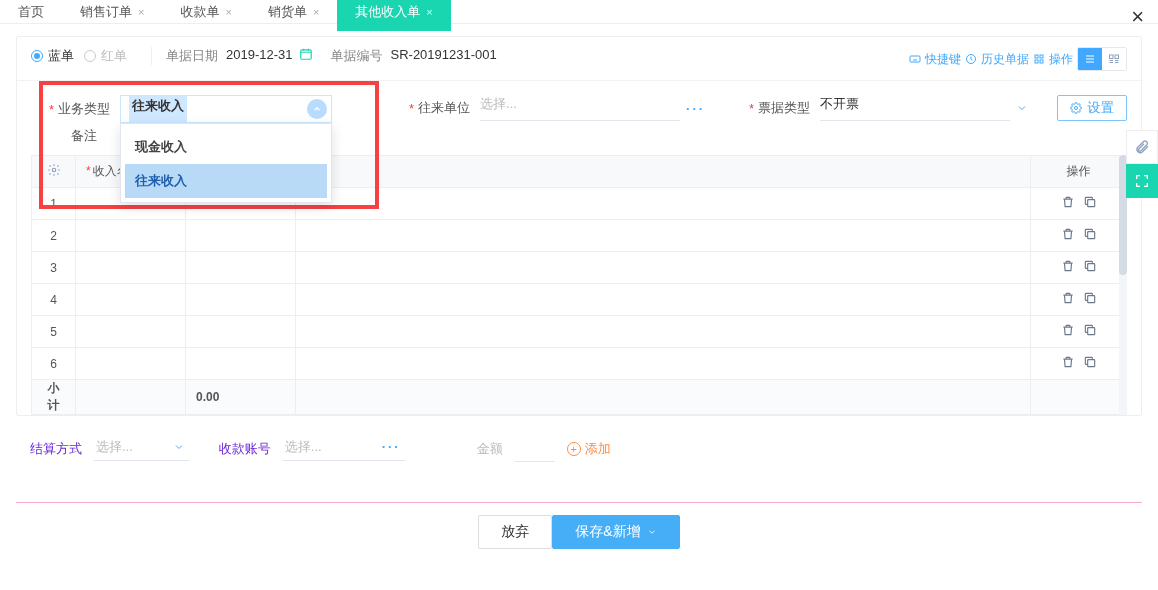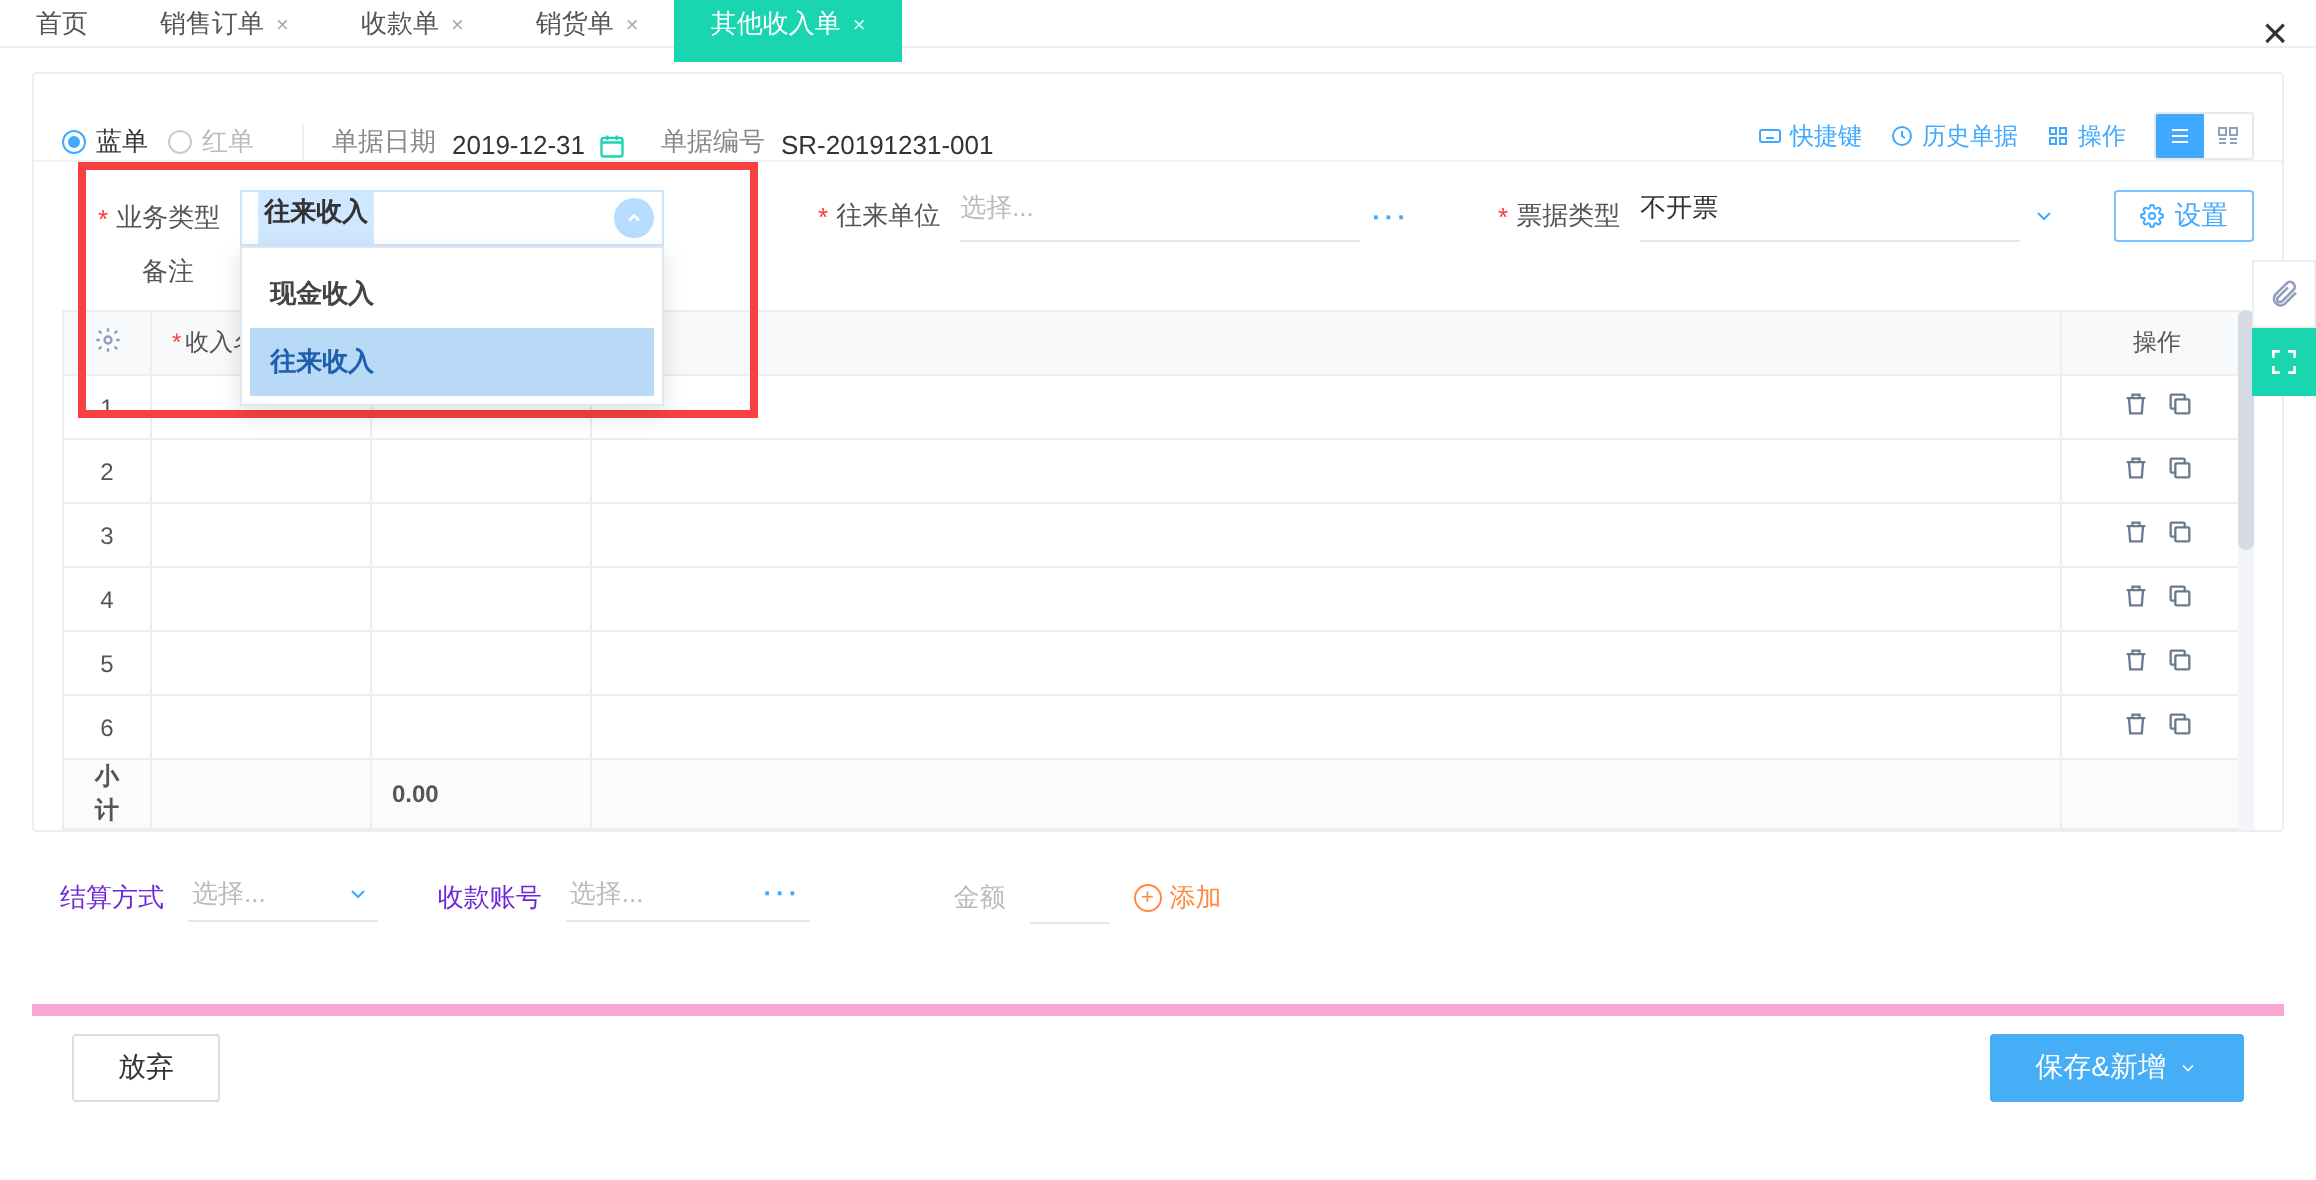--- a/index.html
+++ b/index.html
@@ -4,31 +4,31 @@
 <style>
   * { box-sizing: border-box; }
   body { margin:0; font-family: -apple-system,"PingFang SC","Microsoft YaHei",sans-serif; font-size:13px; color:#333; background:#fff; width:1158px; }
   .tabs { display:flex; align-items:center; height:24px; border-bottom:1px solid #eee; position:relative; }
   .tab { padding:0 18px; height:38px; line-height:38px; color:#555; white-space:nowrap; position:relative; }
   .tab-x { margin-left:6px; color:#aaa; font-size:11px; }
   .tab.active { background:#1ad6b0; color:#fff; }
   .tab.active .tab-x { color:#d0fff5; }
   .tabs-close { position:absolute; right:14px; top:6px; color:#333; font-size:22px; line-height:22px; cursor:pointer; }
   .card { margin:12px 16px 0 16px; border:1px solid #eee; border-radius:2px; padding:10px 0 0 0; }
-  .header-row { display:flex; align-items:flex-end; height:34px; padding:0 14px; border-bottom:1px solid #f2f2f2; }
+  .header-row { display:flex; align-items:flex-start; height:34px; padding:0 14px; border-bottom:1px solid #f2f2f2; }
   .radio { display:flex; align-items:center; margin-right:10px; }
   .radio-circle { width:12px; height:12px; border:1px solid #40a9ff; border-radius:50%; margin-right:5px; position:relative; }
   .radio-circle.on::after { content:""; position:absolute; inset:2px; background:#40a9ff; border-radius:50%; }
   .radio.off .radio-circle { border-color:#ccc; }
   .radio.off .radio-label { color:#bbb; }
   .divider { width:1px; height:18px; background:#eee; margin:0 14px; }
   .hdr-lbl { color:#888; margin-right:8px; }
   .hdr-val { color:#333; margin-right:6px; }
   .cal-icon { width:14px; height:14px; color:#1ad6b0; }
-  .hdr-right { margin-left:auto; display:flex; align-items:center; gap:14px; }
+  .hdr-right { margin-left:auto; display:flex; align-items:center; gap:4px; }
   .link { color:#40a9ff; display:inline-flex; align-items:center; gap:4px; font-size:12px; }
   .link .i { width:12px; height:12px; }
   .view-tog { display:flex; border:1px solid #e4e9f0; border-radius:2px; overflow:hidden; }
   .view-btn { width:24px; height:22px; display:flex; align-items:center; justify-content:center; color:#8fa0bd; }
   .view-btn.active { background:#40a9ff; color:#fff; }
   .form-row { display:flex; align-items:flex-start; padding:14px 14px 4px 14px; }
   .field { display:flex; align-items:center; position:relative; }
   .req { color:#f64041; margin-right:4px; }
   .fld-lbl { color:#555; margin-right:10px; }
   .combo { border:1px solid #c9e7ff; height:28px; display:flex; padding:0 8px; min-width:212px; position:relative; background:#fff;font-weight:bold; }
@@ -53,21 +53,21 @@
   th.op, td.op { width:96px; text-align:center; }
   td.op .ico { color:#6b7a90; margin:0 4px; display:inline-flex; }
   .req-th { color:#f64041; margin-right:2px; }
   .foot td { background:#fafbfc; font-weight:600; }
   .foot td.idx { text-align:center; }
   .settle-row { display:flex; align-items:center; gap:12px; padding:20px 14px 40px 14px; margin:0 16px; }
   .settle-lbl { color:#6d28d9; }
   .sel { display:inline-flex; align-items:center; gap:40px; border-bottom:1px solid #e2e6ec; padding:0 4px 4px 2px; }
   .add-link { color:#ff8b40; display:inline-flex; align-items:center; gap:4px; }
   .plus-circ { width:14px; height:14px; border:1px solid #ff8b40; border-radius:50%; display:flex; align-items:center; justify-content:center; font-size:11px; line-height:1; }
-  .footer-bar { height:58px; border-top:6px solid #f9a8d4; display:flex; align-items:center; justify-content:space-between; padding:0 20px; margin:0 16px; }
+  .footer-bar { height:58px; border-top:1px solid #f9a8d4; display:flex; align-items:center; justify-content:center; padding:0 20px; margin:0 16px; }
   .btn { height:34px; padding:0 22px; border-radius:2px; font-size:14px; display:flex; align-items:center; gap:6px; cursor:pointer; }
   .btn.default { background:#fff; border:1px solid #ddd; color:#333; }
   .btn.primary { background:#46aef7; border:1px solid #46aef7; color:#fff; }
   .chev { width:10px; height:10px; }
   .side-rail { position:absolute; right:0; top:130px; display:flex; flex-direction:column; }
   .rail-btn { width:32px; height:34px; display:flex; align-items:center; justify-content:center; background:#fff; border:1px solid #eee; }
   .rail-btn.green { background:#1ad6b0; border-color:#1ad6b0; color:#fff; }
   .scrollbar { position:absolute; right:0; top:0; bottom:0; width:8px; background:#f3f5f8; }
   .scroll-thumb { position:absolute; top:0; width:8px; height:120px; background:#d5dbe4; border-radius:4px; }
 </style>

